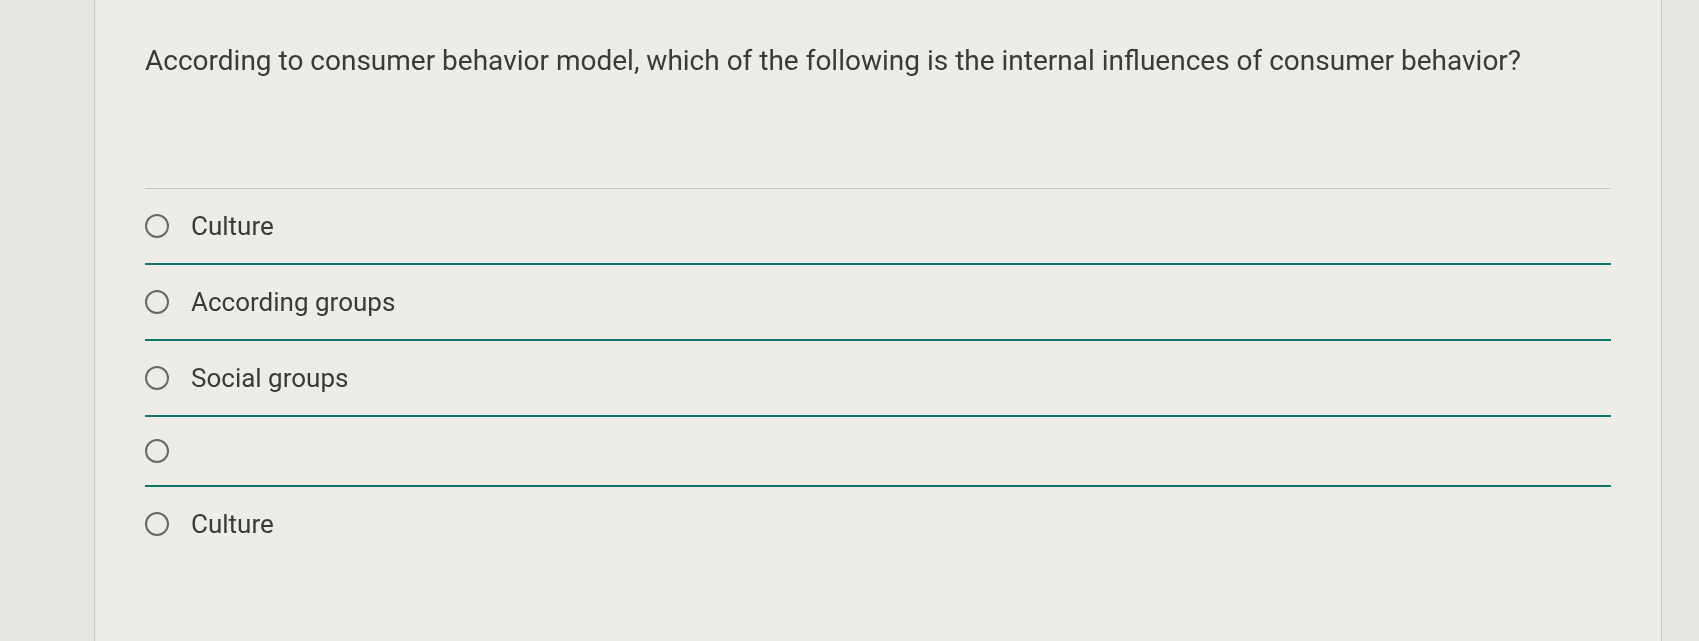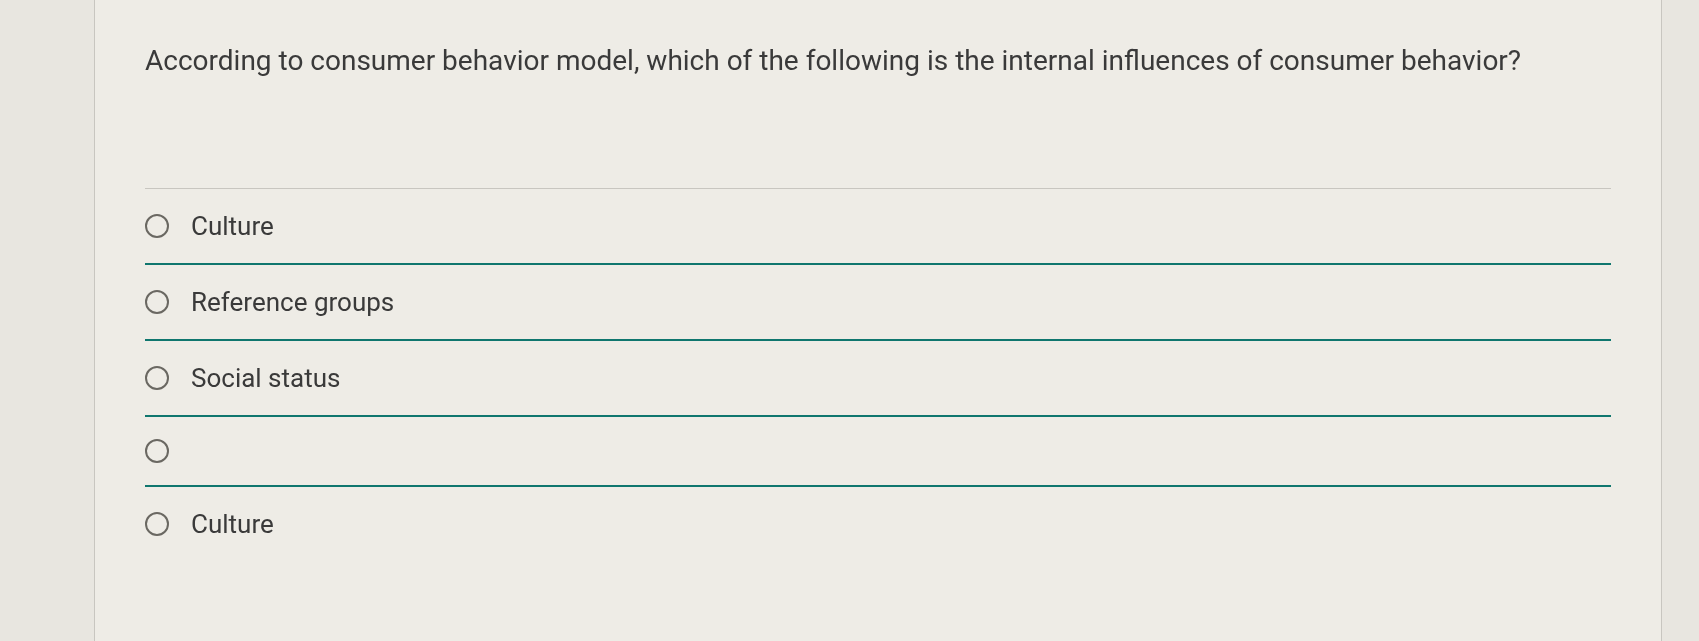--- a/index.html
+++ b/index.html
@@ -75,25 +75,25 @@
   <div class="left-margin"></div>
   <div class="main-content">
     <div class="question-text">According to consumer behavior model, which of the following is the internal influences of consumer behavior?</div>
     <div class="options-list">
       <div class="option-row">
         <div class="radio-circle"></div>
         <div class="option-label">Culture</div>
       </div>
       <div class="option-row">
         <div class="radio-circle"></div>
-        <div class="option-label">Reference groups</div>
+        <div class="option-label">According groups</div>
       </div>
       <div class="option-row">
         <div class="radio-circle"></div>
-        <div class="option-label">Social status</div>
+        <div class="option-label">Social groups</div>
       </div>
       <div class="option-row">
         <div class="radio-circle"></div>
       </div>
       <div class="option-row">
         <div class="radio-circle"></div>
         <div class="option-label">Culture</div>
       </div>
     </div>
   </div>

